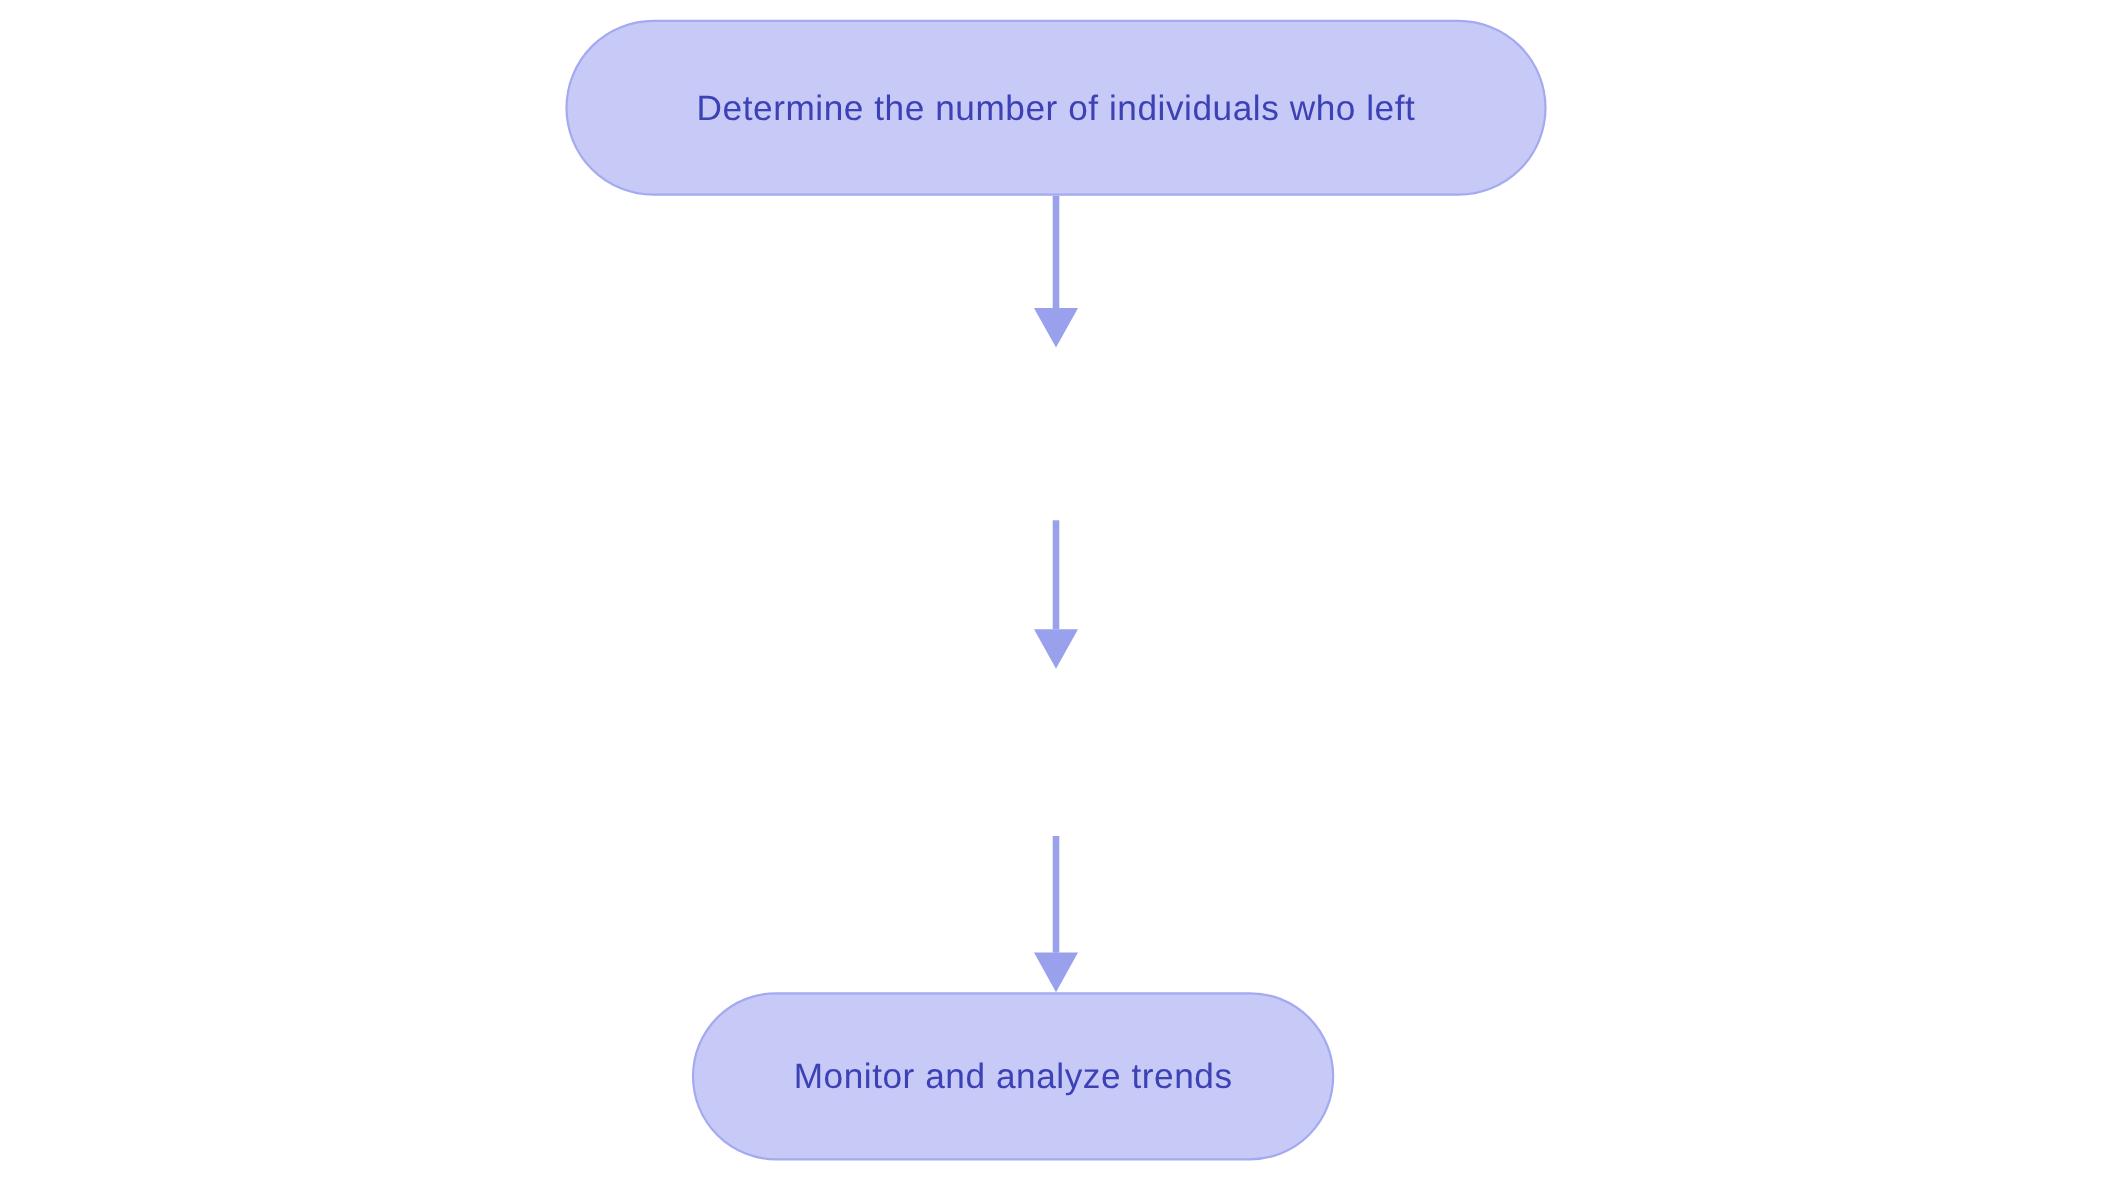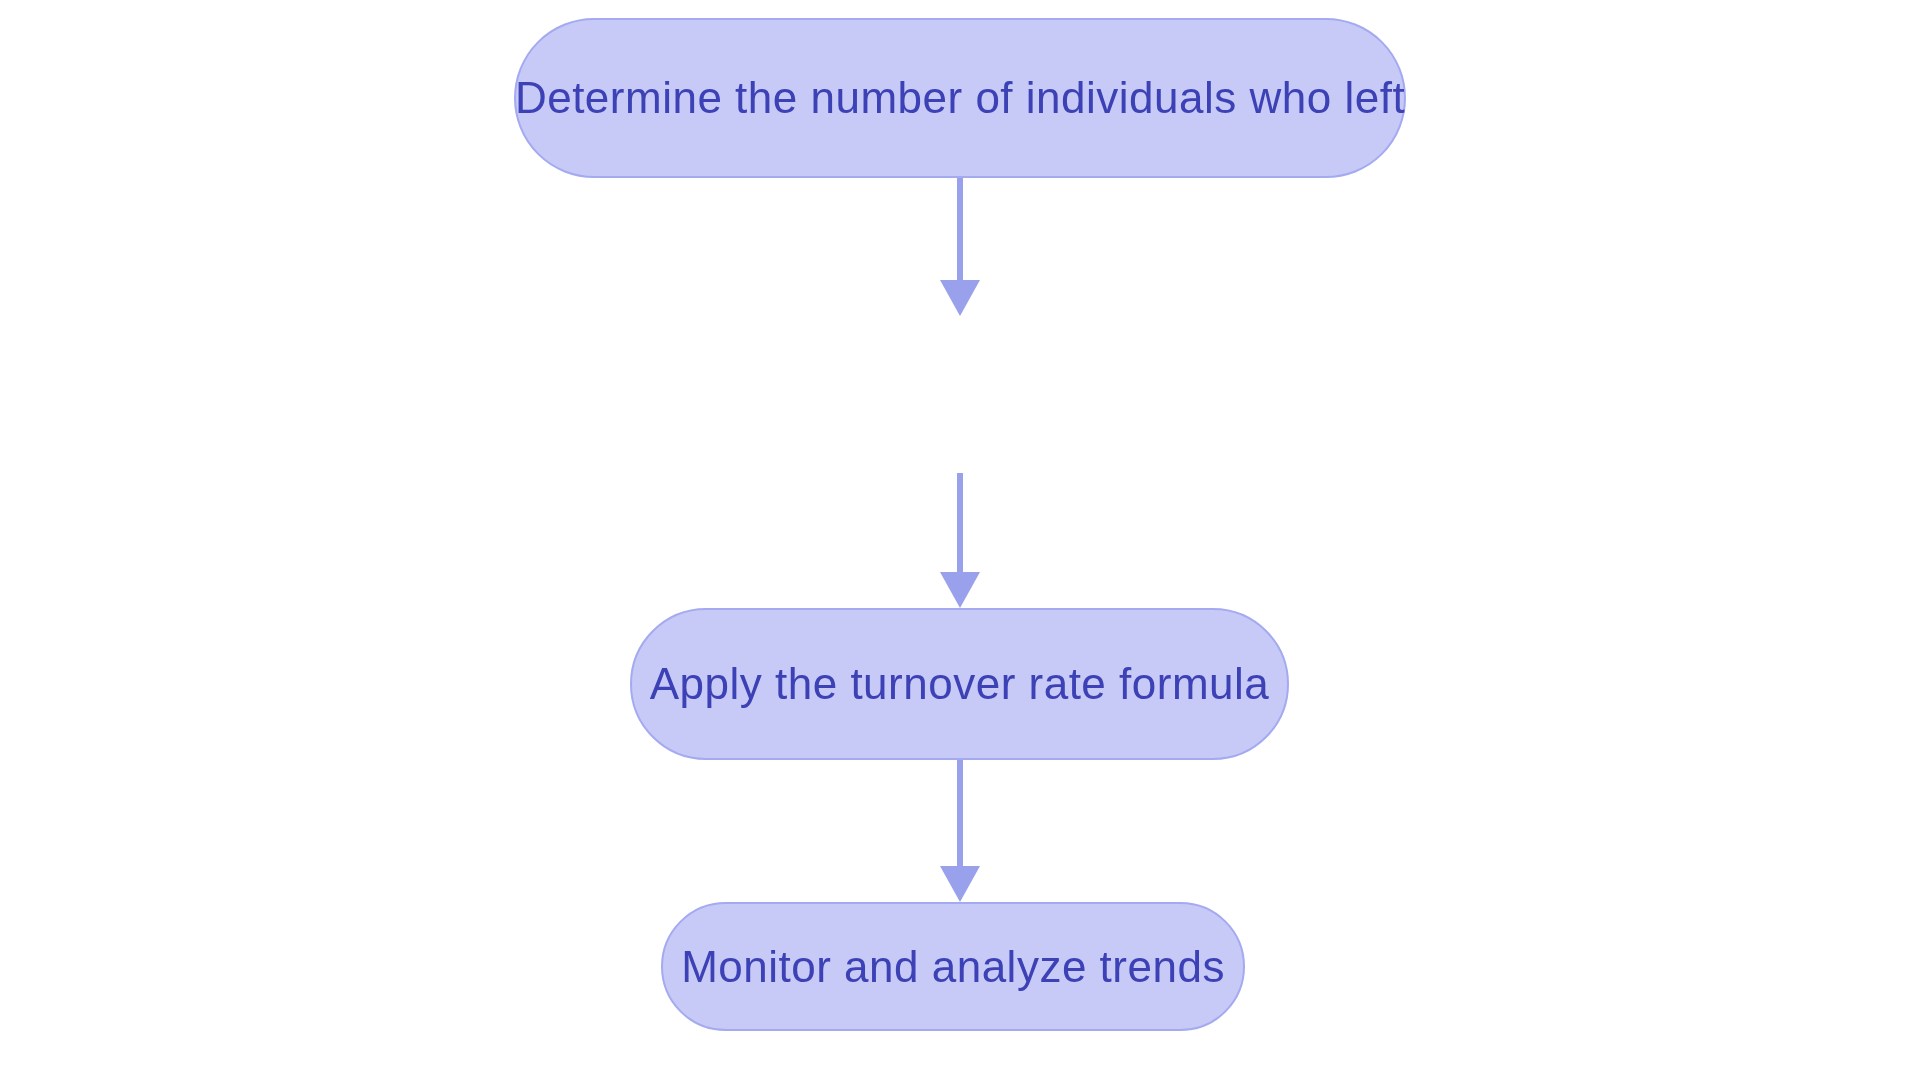--- a/index.html
+++ b/index.html
@@ -25,29 +25,29 @@
   }
   .flow-node {
     position: absolute;
     display: flex;
     align-items: center;
     justify-content: center;
     background: var(--node-fill);
     border: 2px solid var(--node-border);
     border-radius: 80px;
     color: var(--node-text);
-    font-size: 44px;
+    font-size: 32px;
     letter-spacing: 0.5px;
     text-align: left;
     white-space: nowrap;
   }
   .node-1 { left: 514px; top:  18px; width: 892px; height: 160px; }
   .node-2 { left: 518px; top: 316px; width: 880px; height: 157px; }
   .node-3 { left: 630px; top: 608px; width: 659px; height: 152px; }
-  .node-4 { left: 661px; top: 902px; width: 584px; height: 129px; }
+  .node-4 { left: 629px; top: 902px; width: 584px; height: 153px; }
 
   .flow-arrow {
     position: absolute;
     left: 940px;
     width: 40px;
     display: flex;
     flex-direction: column;
     align-items: center;
   }
   .arrow-1 { top: 178px; height: 138px; }
@@ -79,23 +79,20 @@
     <div class="arrow-line"></div>
     <div class="arrow-head"></div>
   </div>
 
 
   <div class="flow-arrow arrow-2">
     <div class="arrow-line"></div>
     <div class="arrow-head"></div>
   </div>
 
-  <div class="flow-node node-3">
-    <span>Apply the turnover rate formula</span>
-  </div>
 
   <div class="flow-arrow arrow-3">
     <div class="arrow-line"></div>
     <div class="arrow-head"></div>
   </div>
 
   <div class="flow-node node-4">
     <span>Monitor and analyze trends</span>
   </div>
 

